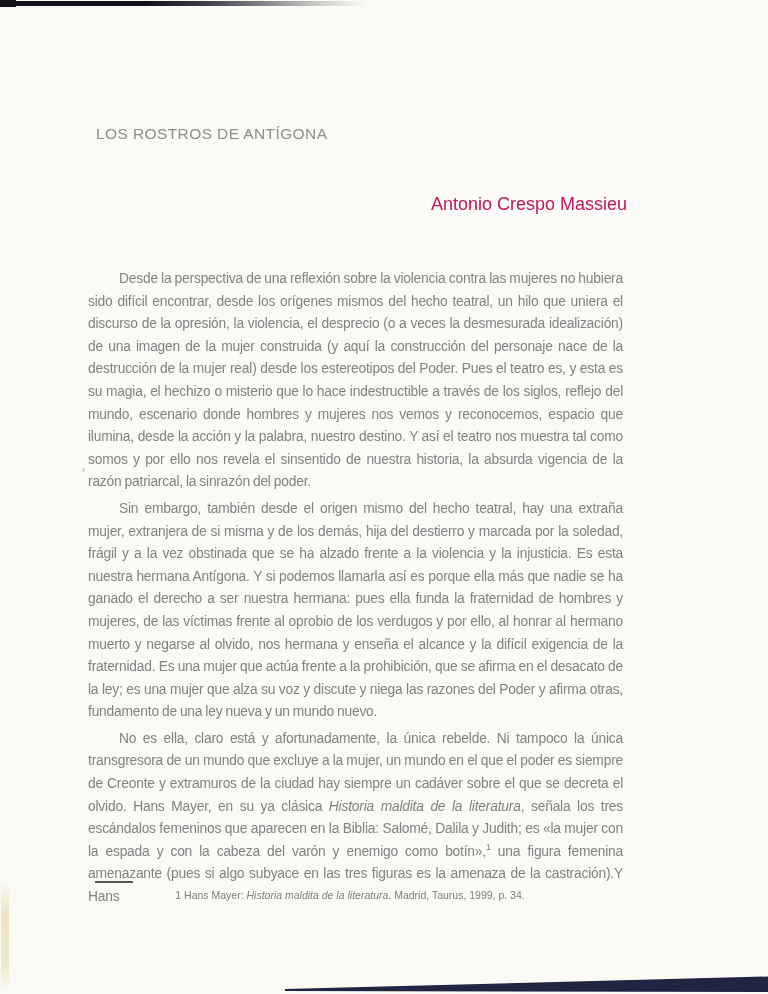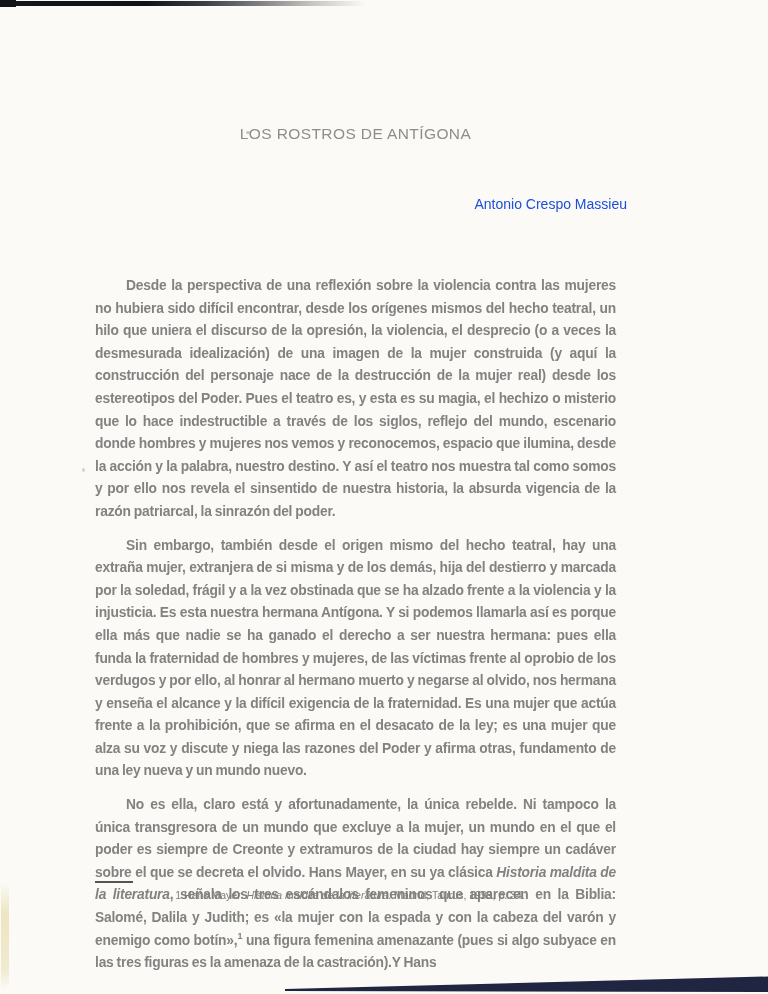--- a/index.html
+++ b/index.html
@@ -74,58 +74,57 @@
     height: 4px;
     border-radius: 50%;
     background: #c3c2be;
     opacity: 0.7;
   }
 
   
   .title {
     position: absolute;
     top: 125px;
-    left: 84px;
+    left: 96px;
     width: 543px;
     margin: 0;
-    text-align: center;
+    text-align: left;
     font-size: 15.5px;
     font-weight: 400;
     letter-spacing: 0.4px;
     color: #8d8d8d;
   }
   .byline {
     position: absolute;
     top: 193px;
     left: 84px;
     width: 543px;
     text-align: right;
-    font-size: 14px;
+    font-size: 18px;
     line-height: 22.5px;
-    color: #1d4ed8;
+    color: #be185d;
   }
   .byline .affiliation {
     font-style: italic;
   }
   .article-body {
     position: absolute;
     top: 264px;
     left: 84px;
     width: 543px;
     font-size: 13.8px;
     line-height: 22.6px;
     letter-spacing: -0.2px;
     word-spacing: -0.6px;
     text-align: justify;
     color: #828282;
   }
   .article-body p {
-    margin: 11px;
+    margin: 4px;
     text-indent: 31px;
-    font-weight: bold;
   }
   .article-body i { font-style: italic; }
   .article-body sup {
     font-size: 9px;
     line-height: 0;
     vertical-align: super;
   }
   .footnote-rule {
     position: absolute;
     left: 95px;

